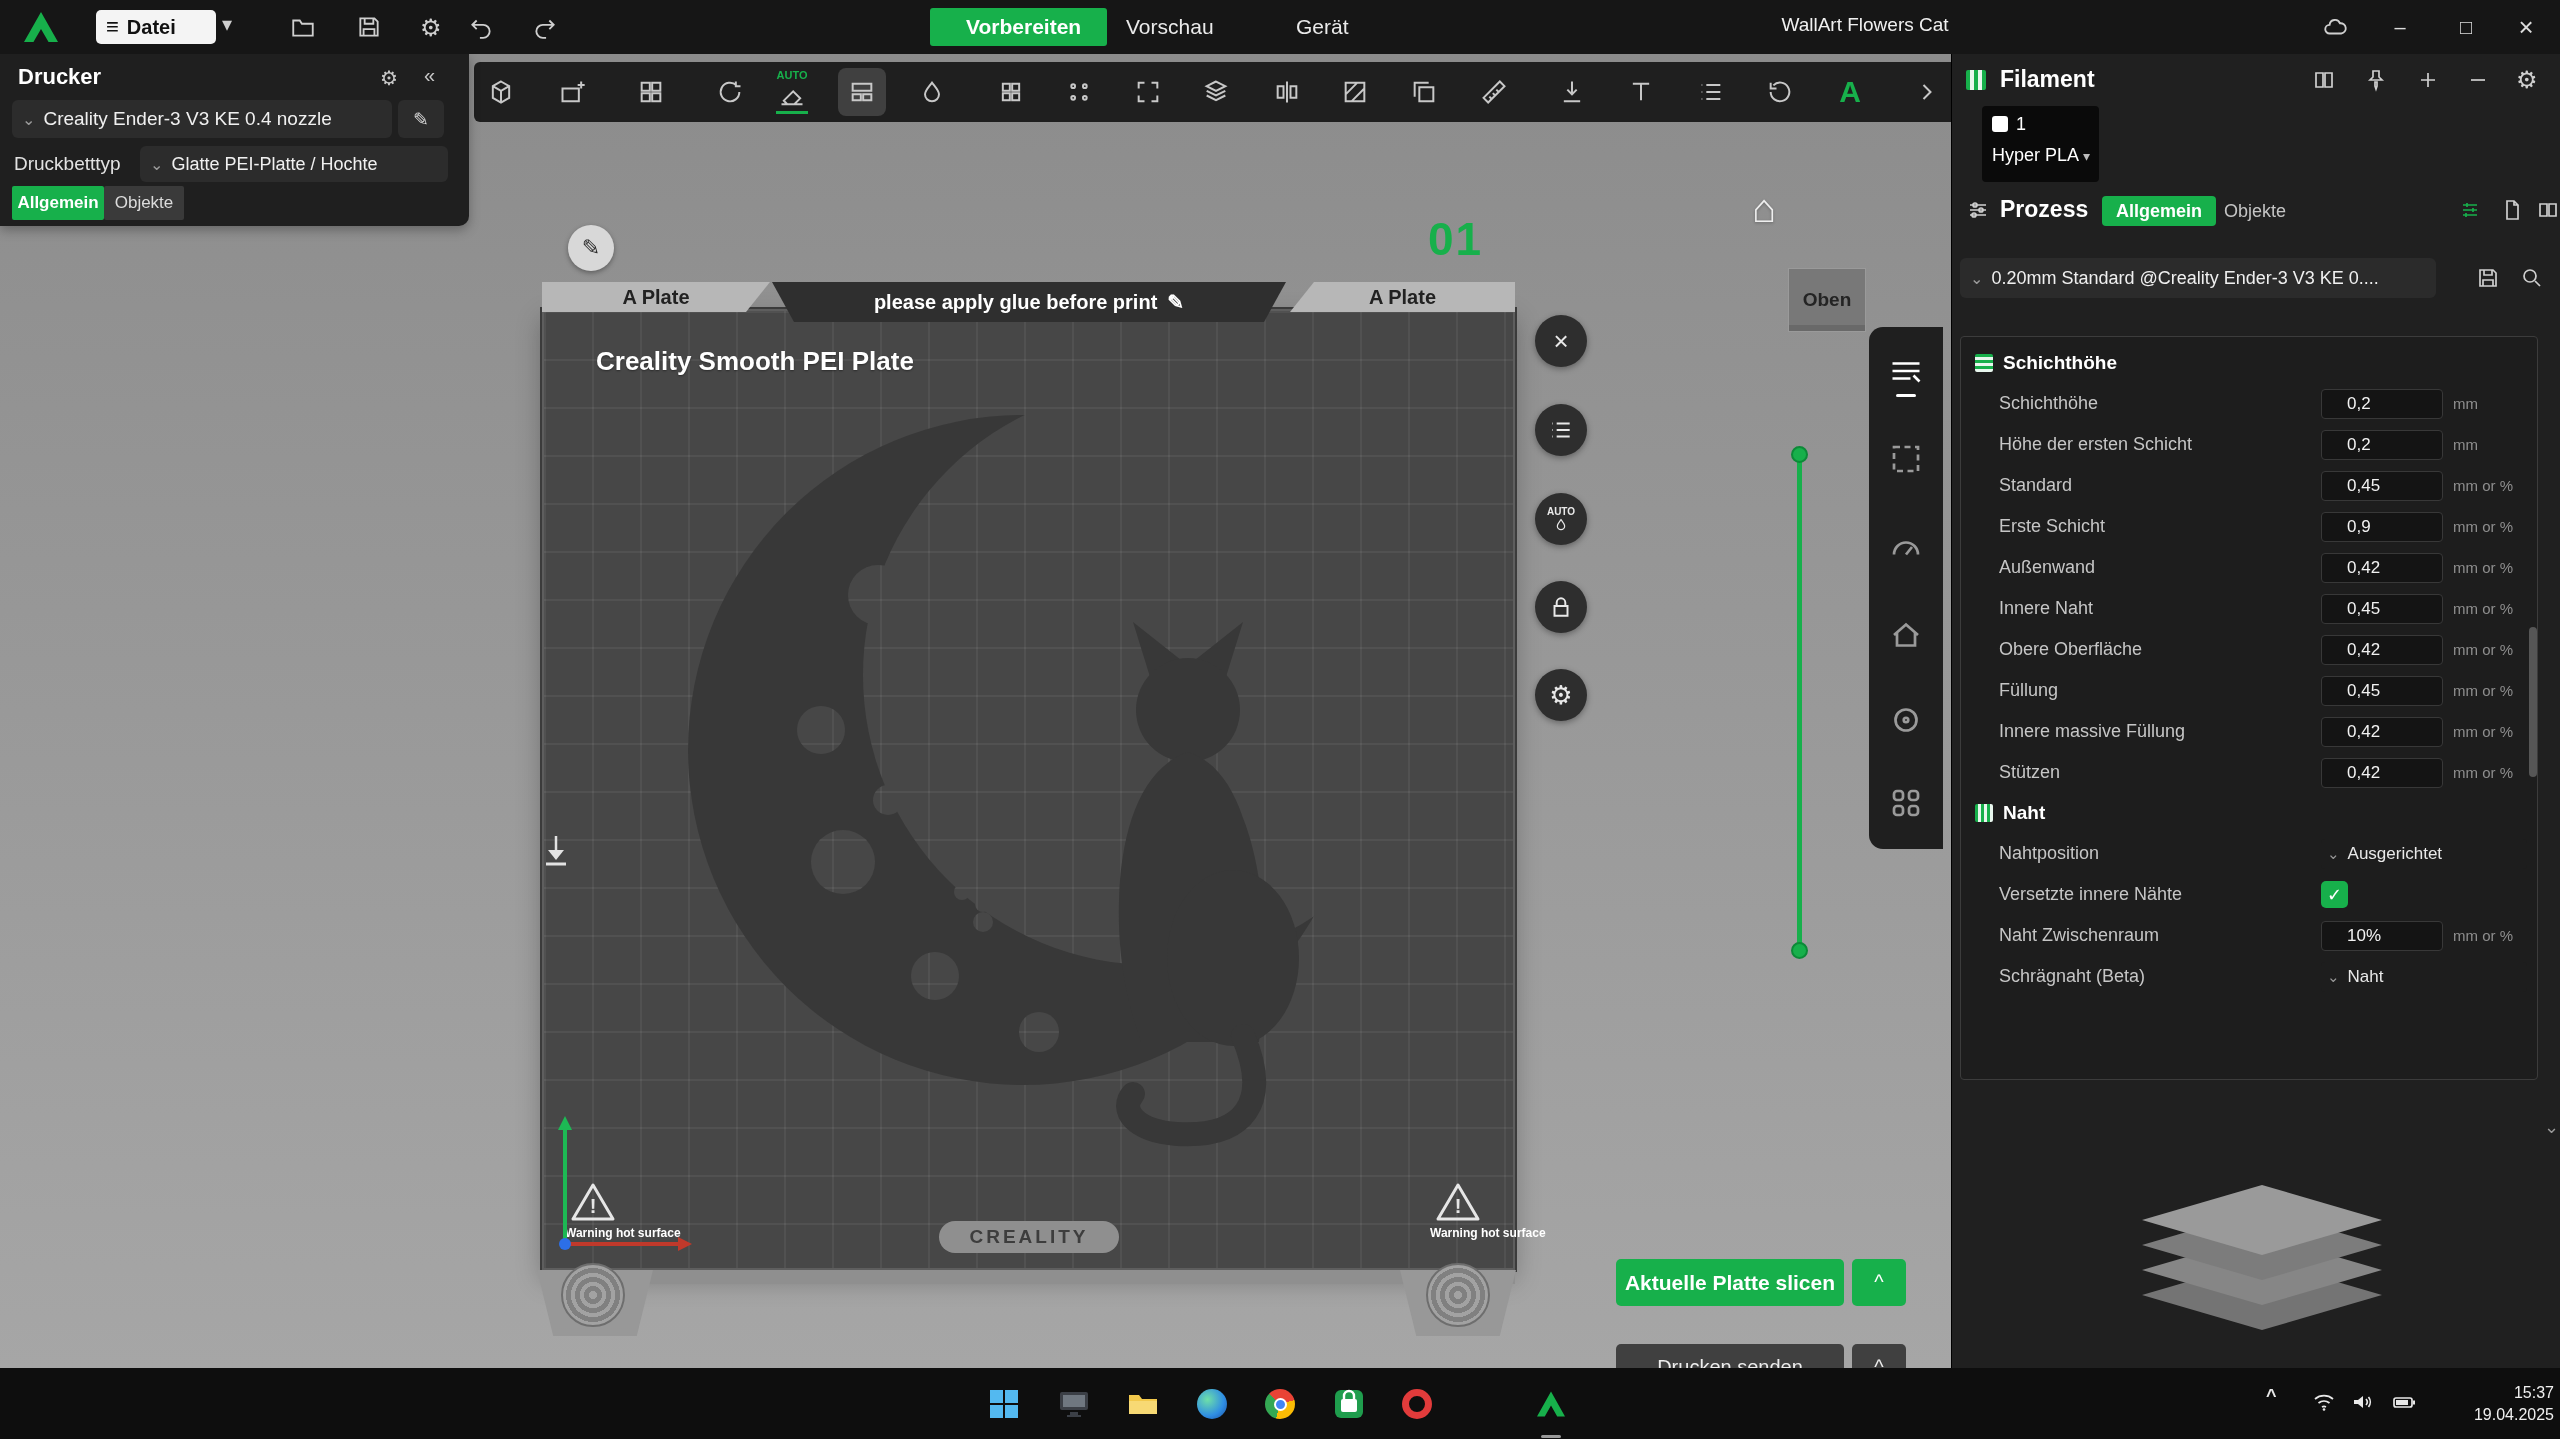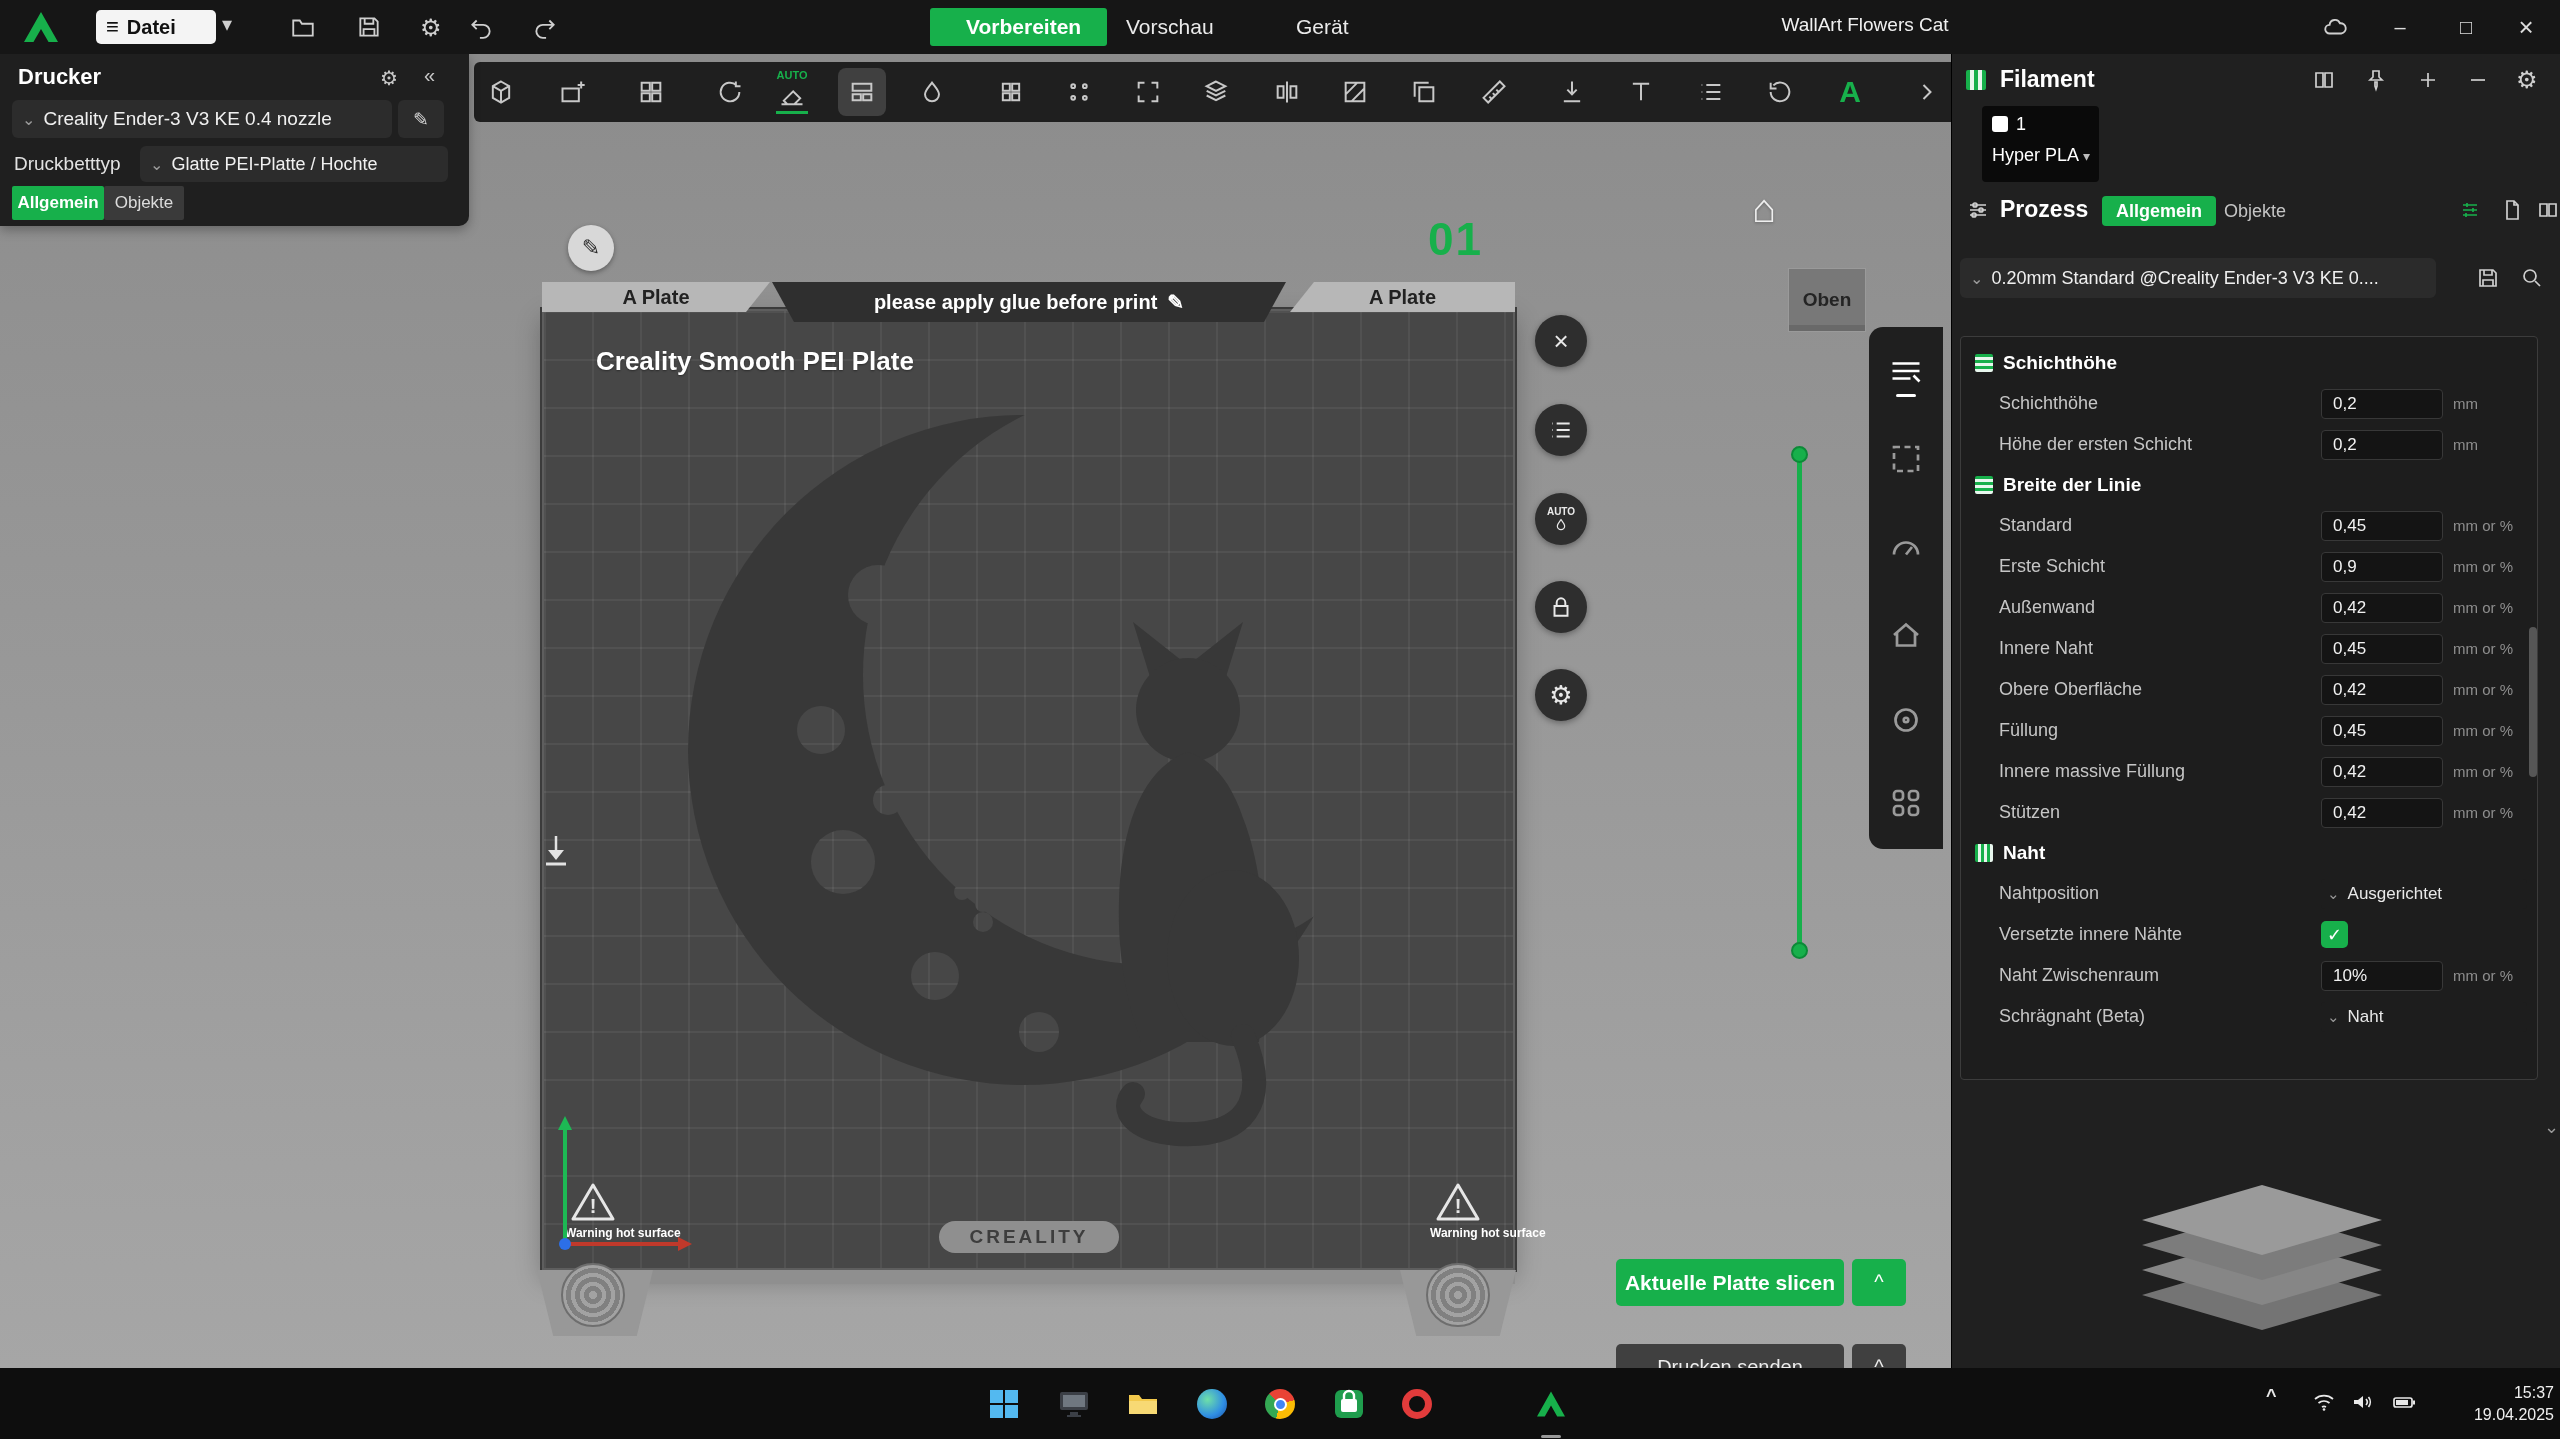--- a/index.html
+++ b/index.html
@@ -136,21 +136,21 @@
                 white-space:nowrap; overflow:hidden; cursor:pointer; }
   #preset-box .chev { color:#9a9a9a; font-size:16px; }
 
   #settings { left:8px; top:282px; width:578px; height:744px; background:#1d1d1d; border:1px solid #3c3c3c;
               border-radius:4px; padding:6px 0 0 0; overflow:hidden; }
   .srow { display:flex; align-items:center; height:41px; padding:0 10px 0 14px; }
   .shead { height:40px; gap:10px; }
   .stitle { color:#fff; font-size:19px; font-weight:bold; }
   .slabel { flex:1; color:#c6c6c6; font-size:18px; padding-left:24px; white-space:nowrap; overflow:hidden; }
   .sval { width:122px; height:30px; background:#141414; border:1px solid #383838; border-radius:4px;
-          color:#f2f2f2; font-size:17px; line-height:28px; padding:0 11px; cursor:text; }
+          color:#f2f2f2; font-size:17px; line-height:28px; padding:0 25px; cursor:text; }
   .sunit { width:84px; color:#8e8e8e; font-size:15px; padding-left:10px; white-space:nowrap; }
   .ssel { width:206px; height:30px; background:#1d1d1d; border-radius:4px; color:#e8e8e8; font-size:17px;
           display:flex; align-items:center; gap:8px; padding:0 6px; cursor:pointer; white-space:nowrap; }
   .ssel .chev { color:#9a9a9a; font-size:15px; }
   .scheck { width:27px; height:27px; background:#17b04b; border-radius:5px; color:#fff; font-size:18px;
             display:flex; align-items:center; justify-content:center; cursor:pointer; }
   .ckcol { width:206px; display:flex; }
   #vscroll-thumb { left:568px; top:290px; width:8px; height:150px; background:#565656; border-radius:4px; cursor:pointer; }
 
   #preview-collapse { left:592px; top:1062px; color:#9a9a9a; font-size:18px; cursor:pointer; }
@@ -639,24 +639,20 @@
         <span class="slabel">Schichthöhe</span>
         <span class="sval">0,2</span>
         <span class="sunit">mm</span>
       </div>
       <div class="srow">
         <span class="slabel">Höhe der ersten Schicht</span>
         <span class="sval">0,2</span>
         <span class="sunit">mm</span>
       </div>
 
-      <div class="srow shead">
-        <span class="stripe-h"></span>
-        <span class="stitle">Breite der Linie</span>
-      </div>
       <div class="srow">
         <span class="slabel">Standard</span>
         <span class="sval">0,45</span>
         <span class="sunit">mm or %</span>
       </div>
       <div class="srow">
         <span class="slabel">Erste Schicht</span>
         <span class="sval">0,9</span>
         <span class="sunit">mm or %</span>
       </div>

